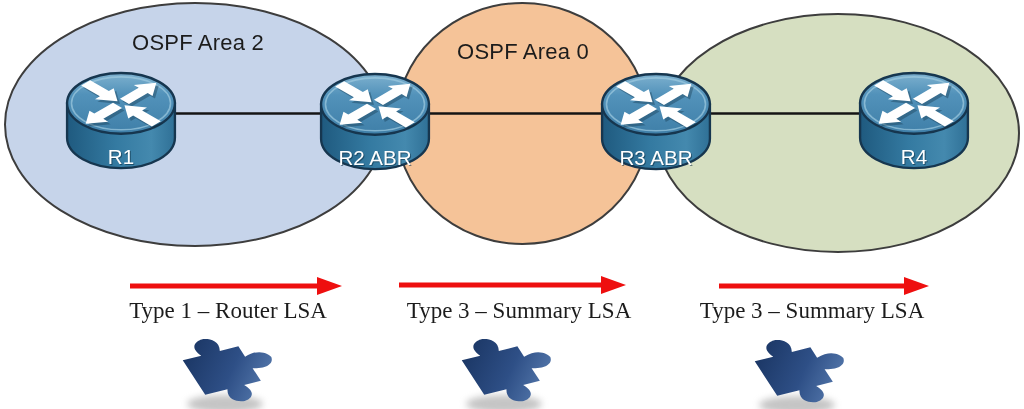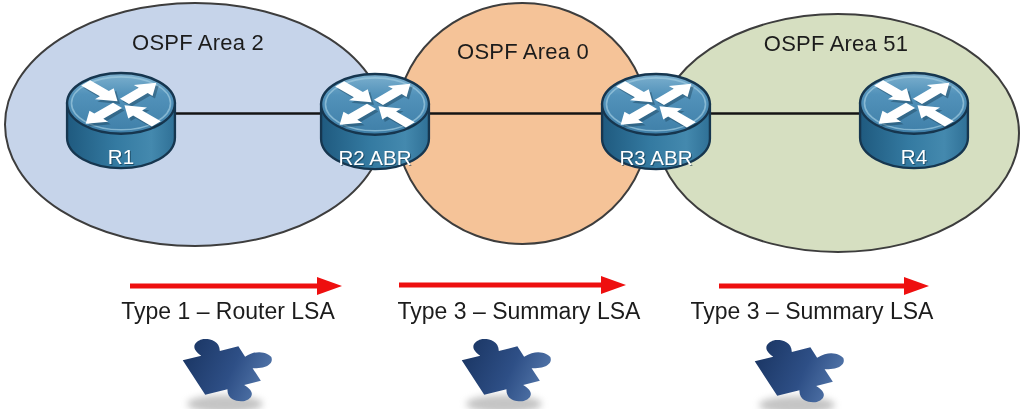--- a/index.html
+++ b/index.html
@@ -1,20 +1,20 @@
 <!DOCTYPE html>
 <html><head>
 <meta charset="utf-8">
 <style>
   html,body{margin:0;padding:0;background:#ffffff;}
   #stage{position:relative;width:1024px;height:409px;background:#ffffff;overflow:hidden;
          font-family:"Liberation Sans",sans-serif;}
   .abs{position:absolute;}
   .area-title{font-size:22px;color:#1c1c1c;text-align:center;width:300px;letter-spacing:.2px;}
-  .flow-label{font-size:23px;color:#1c1c1c;text-align:center;width:300px;}
+  .flow-label{font-size:23px;color:#1c1c1c;text-align:center;width:300px;font-family:Liberation Serif, serif;}
   svg{display:block;}
   .router-label{font-family:"Liberation Sans",sans-serif;font-size:21px;fill:#ffffff;
                 text-anchor:middle;filter:drop-shadow(1px 1px 0 rgba(10,40,60,.55));}
 </style>
 </head>
 <body>
 
 <div id="stage">
 
   <svg class="abs" width="0" height="0" style="left:0;top:0">
@@ -45,21 +45,20 @@
 
   <svg class="abs" width="1024" height="409" style="left:0;top:0">
     <ellipse cx="195" cy="124.5" rx="190" ry="121.5" stroke-width="2" stroke="#3d3d3d" fill="#c6d4ea"></ellipse>
     <ellipse cx="522.5" cy="123.5" rx="126.5" ry="120.5" stroke-width="2" stroke="#3d3d3d" fill="#f5c398"></ellipse>
     <ellipse cx="838" cy="133" rx="181" ry="119" stroke-width="2" stroke="#3d3d3d" fill="#d6dfc1"></ellipse>
     <line x1="121" y1="113.5" x2="914" y2="113.5" stroke-width="2.4" stroke="#141414"></line>
   </svg>
 
   <div class="abs area-title" style="left:48px;top:30px">OSPF Area 2</div>
   <div class="abs area-title" style="left:373px;top:39px">OSPF Area 0</div>
-  <div class="abs area-title" style="left:686px;top:31px">OSPF Area 51</div>
 
   <svg class="abs" width="114" height="100" viewBox="0 0 116 102" style="left:64px;top:71px">
     <path d="M3,33 L3,68 A55,31 0 0 0 113,68 L113,33 Z" fill="url(#bodyGrad)" stroke="#16364f" stroke-width="2.4"></path>
     <ellipse cx="58" cy="33" rx="55" ry="31" fill="url(#topGrad)" stroke="#16364f" stroke-width="2.4"></ellipse>
     <ellipse cx="58" cy="33" rx="50.5" ry="27" fill="none" stroke="#9ecbdf" stroke-width="1.6" opacity="0.7"></ellipse>
     <g transform="translate(58,33) scale(1,0.58)">
       <g fill="rgba(15,45,65,0.35)" transform="translate(2.5,4.5)">
         <use href="#arr" transform="rotate(-45) translate(5,0)"></use>
           <use href="#arr" transform="rotate(135) translate(5,0)"></use>
         <use href="#arr" transform="rotate(45) translate(-51,0)"></use>

